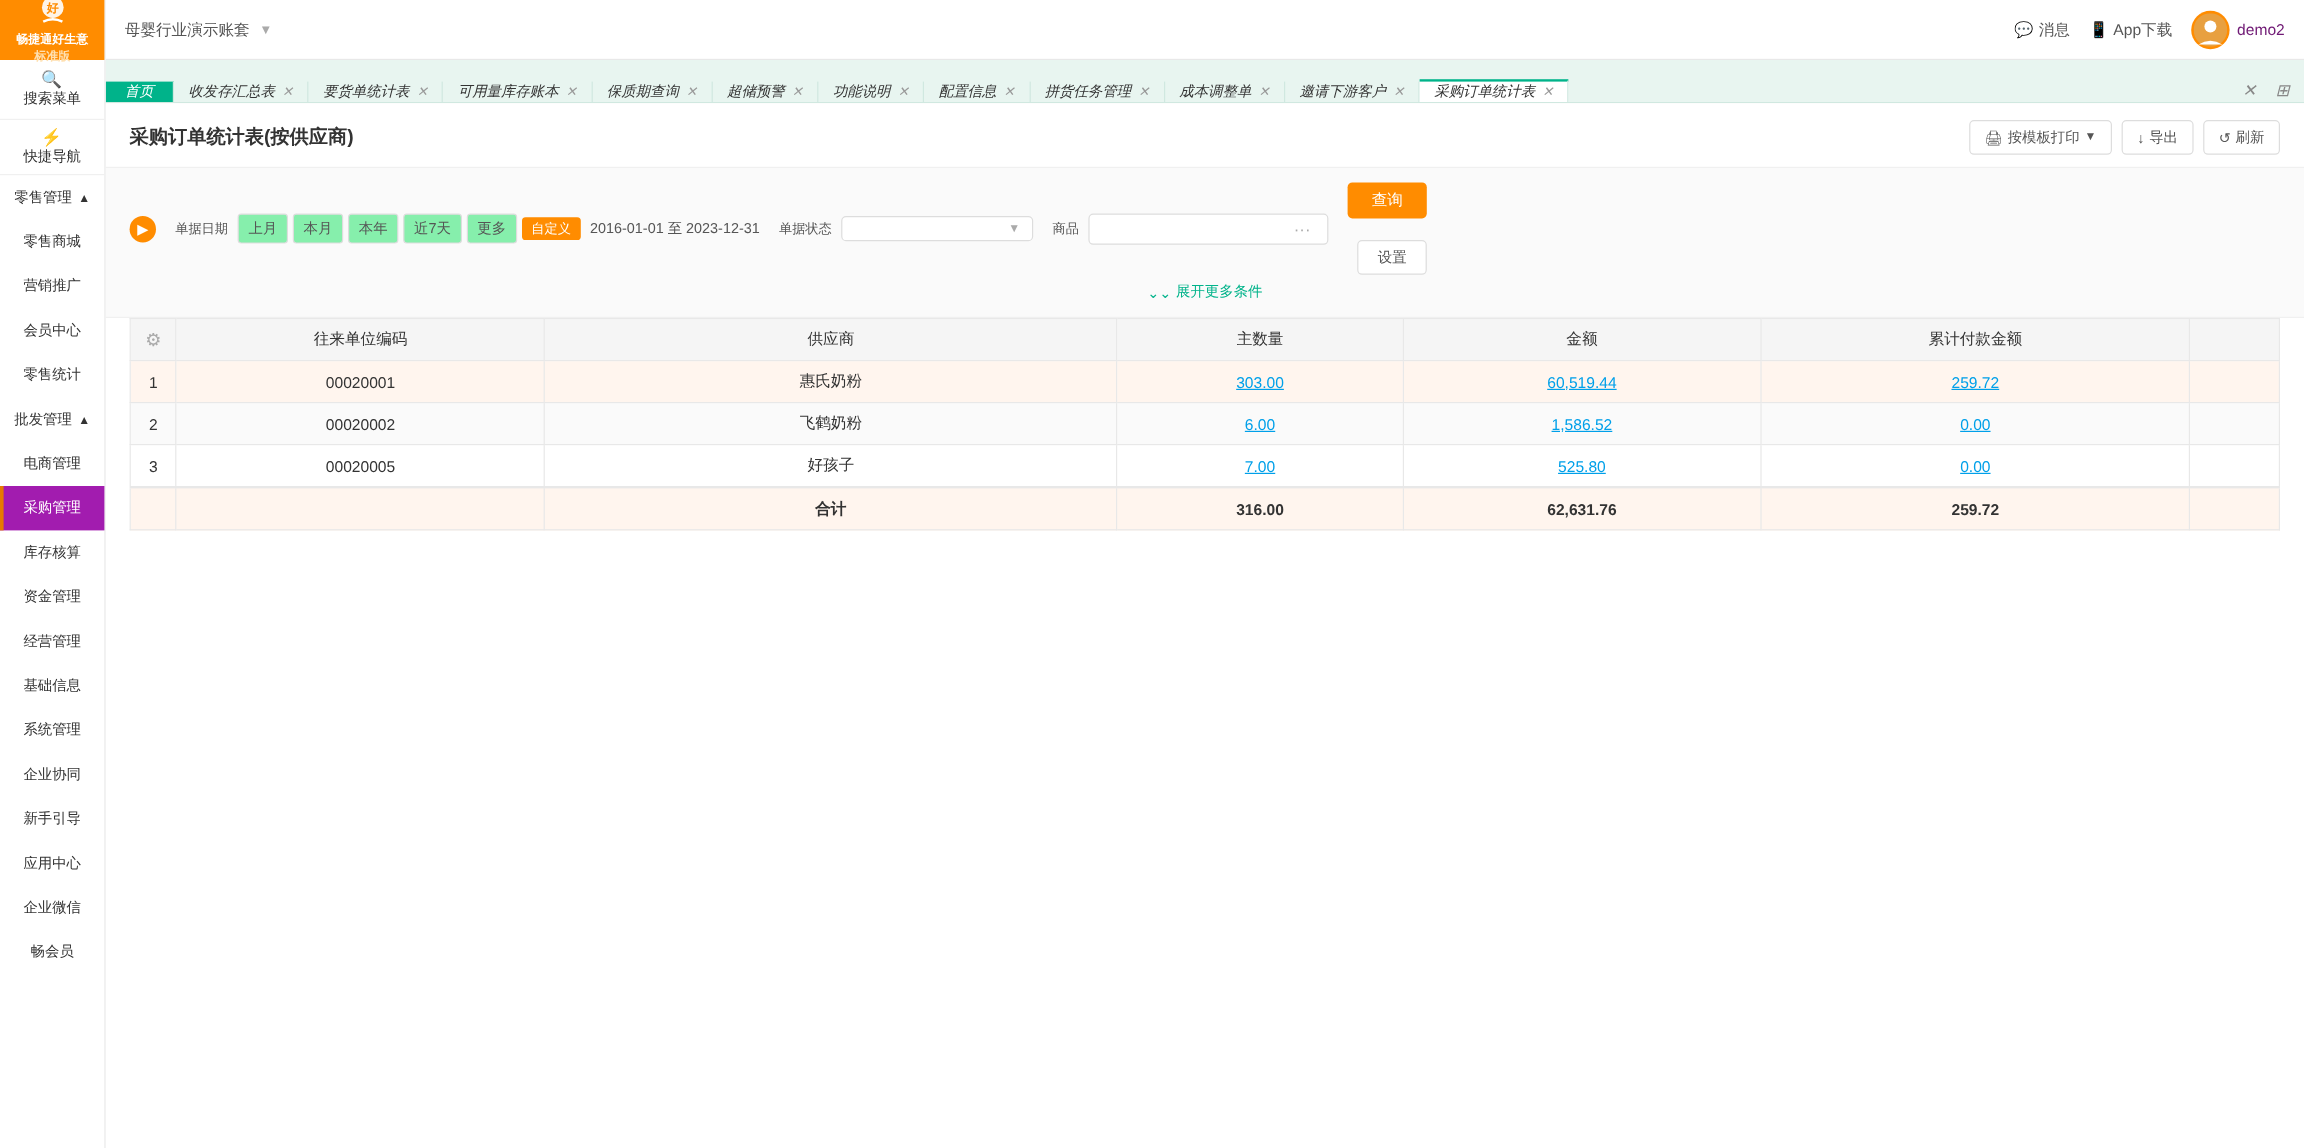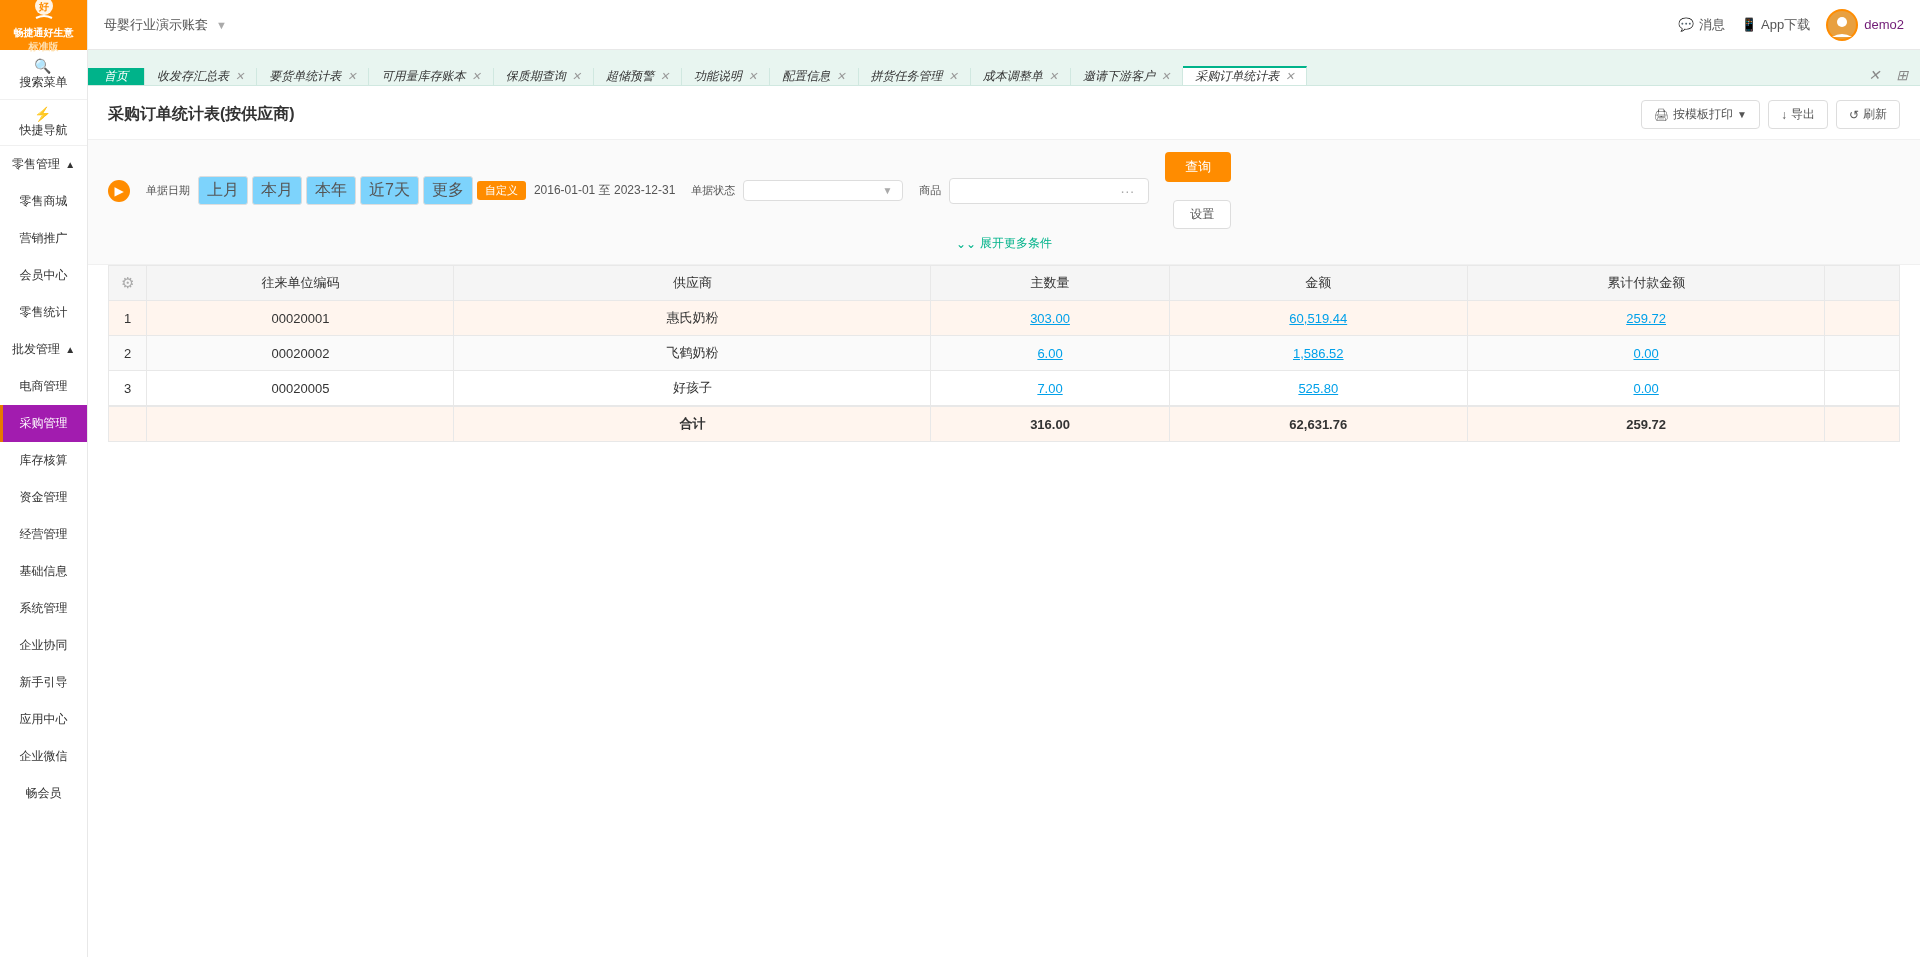--- a/index.html
+++ b/index.html
@@ -251,23 +251,23 @@
       color: #555;
       white-space: nowrap;
     }
     .filter-date-buttons {
       display: flex;
       align-items: center;
       gap: 4px;
     }
     .date-btn {
       padding: 3px 8px;
-      font-size: 16px;
-      color: #555;
-      background: #7dd3fc;
+      font-size: 12px;
+      color: #555;
+      background: #86efac;
       border: 1px solid #ddd;
       border-radius: 3px;
       cursor: pointer;
       text-align: right;
     }
     .date-range {
       font-size: 12px;
       color: #555;
     }
     .tag-custom {

